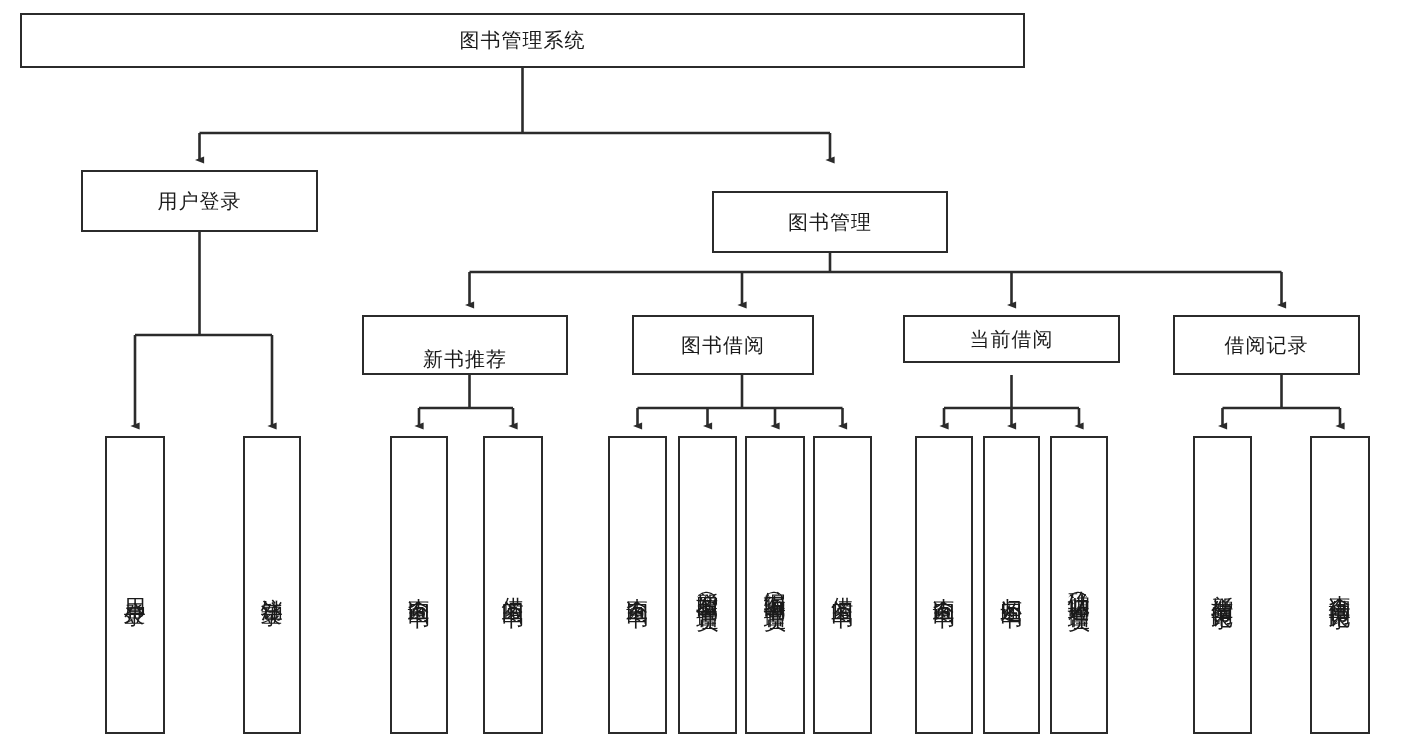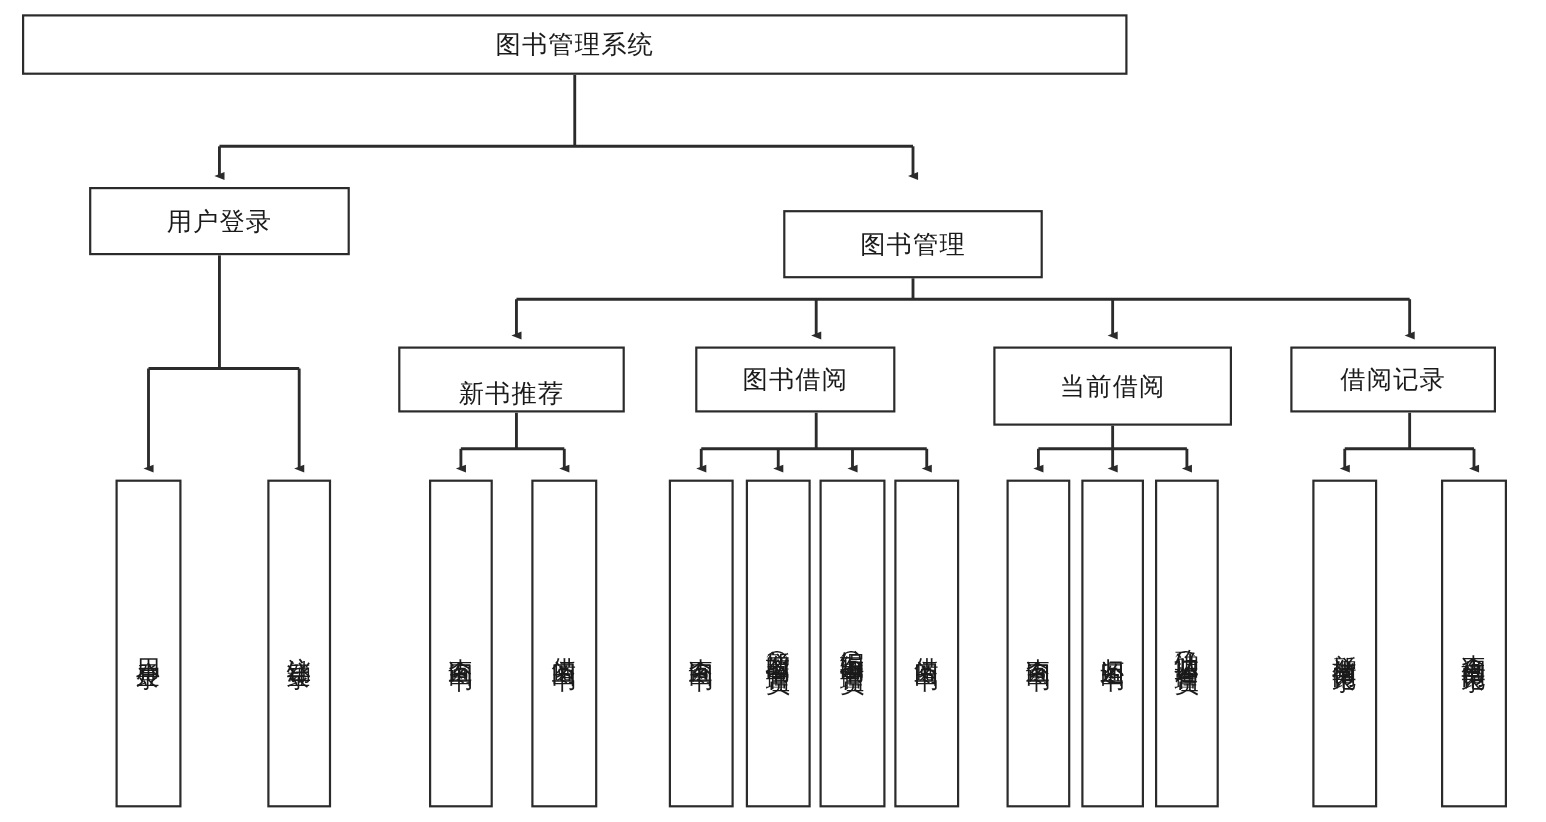--- a/index.html
+++ b/index.html
@@ -29,21 +29,21 @@
     position: absolute;
     box-sizing: border-box;
     border: 2px solid #2b2b2b;
     background: #ffffff;
     display: flex;
     align-items: center;
     justify-content: center;
     color: #1a1a1a;
   }
   .node.horiz {
-    font-size: 23px;
+    font-size: 20px;
     letter-spacing: 1px;
   }
   .node.vert {
     font-size: 22px;
     letter-spacing: 2px;
   }
   .node.vert .label {
     writing-mode: vertical-rl;
     text-orientation: upright;
     line-height: 1.06;
@@ -122,21 +122,21 @@
   <div class="node horiz" id="n-book-manage" style="left: 712px; top: 170px; width: 236px; height: 62px; margin-top: 21px;">
     <span class="label">图书管理</span>
   </div>
 
   <div class="node horiz" id="n-new-book-recommend" style="left: 362px; top: 315px; width: 206px; height: 60px; align-items: flex-end;">
     <span class="label">新书推荐</span>
   </div>
   <div class="node horiz" id="n-book-borrow" style="left: 632px; top: 315px; width: 182px; height: 60px;">
     <span class="label">图书借阅</span>
   </div>
-  <div class="node horiz" id="n-current-borrow" style="left: 903px; top: 315px; width: 217px; height: 72px; text-align: center;">
+  <div class="node horiz" id="n-current-borrow" style="left: 903px; top: 315px; width: 217px; height: 48px; text-align: center;">
     <span class="label">当前借阅</span>
   </div>
   <div class="node horiz" id="n-borrow-record" style="left: 1173px; top: 315px; width: 187px; height: 60px;">
     <span class="label">借阅记录</span>
   </div>
 
   <div class="node vert" id="n-leaf-user-login" style="left: 105px; top: 436px; width: 60px; height: 298px;">
     <span class="label">用户登录</span>
   </div>
   <div class="node vert" id="n-leaf-logout" style="left: 243px; top: 436px; width: 58px; height: 298px;">

